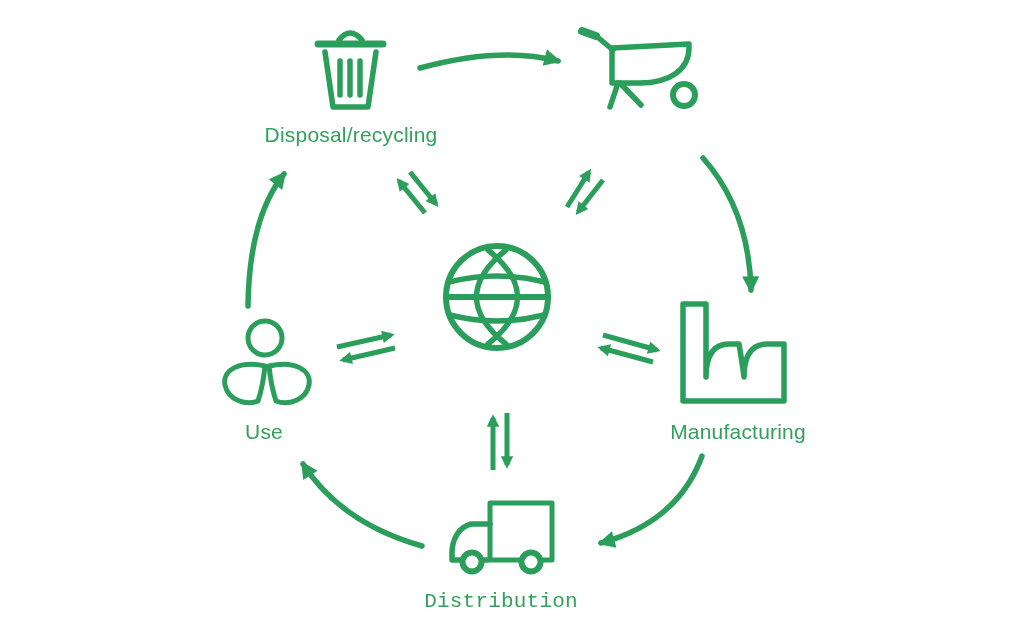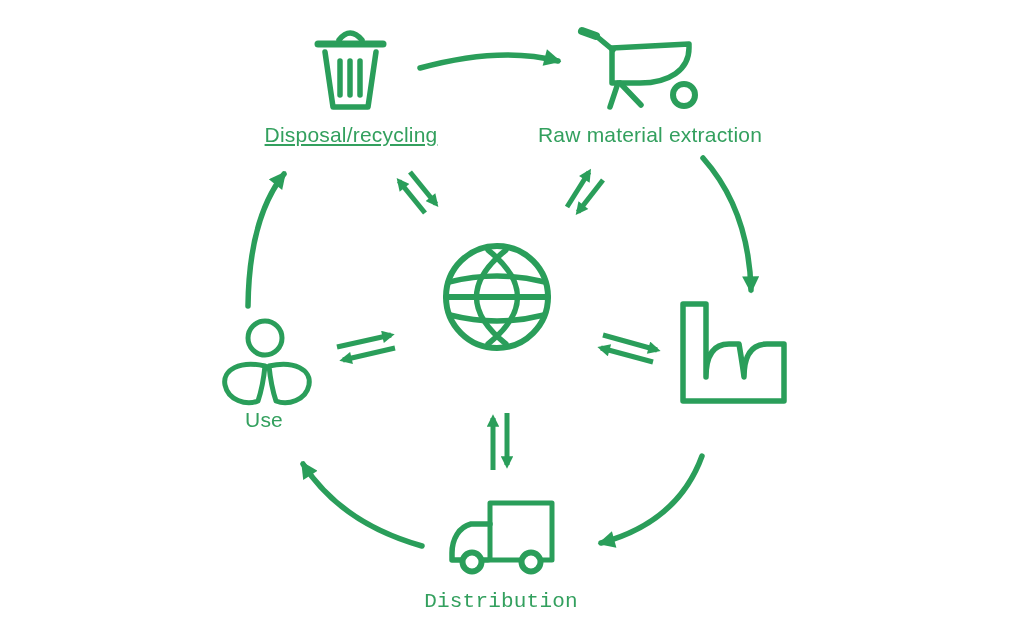--- a/index.html
+++ b/index.html
@@ -104,18 +104,18 @@
     <g>
       <path class="s5" d="M603,335 L657,350" marker-end="url(#mhead)"></path>
       <path class="s5" d="M653,362 L601,348" marker-end="url(#mhead)"></path>
     </g>
     <g>
       <path class="s5" d="M493,470 L493,418" marker-end="url(#mhead)"></path>
       <path class="s5" d="M507,413 L507,465" marker-end="url(#mhead)"></path>
     </g>
   </svg>
 
-  <div class="lbl" style="left:351px; top:123px;text-decoration:underline;">Disposal/recycling</div>
-  <div class="lbl" style="left:650px; top:123px;">Raw material extraction</div>
+  <div class="lbl" style="left:351px; top:123px;">Disposal/recycling</div>
+  <div class="lbl" style="left:738px; top:420px;">Manufacturing</div>
   <div class="lbl" style="left:501px; top:590px;font-family:Liberation Mono, monospace;">Distribution</div>
-  <div class="lbl" style="left:264px; top:408px;">Use</div>
+  <div class="lbl" style="left:264px; top:420px;">Use</div>
 
 </div>
 
 </body></html>

